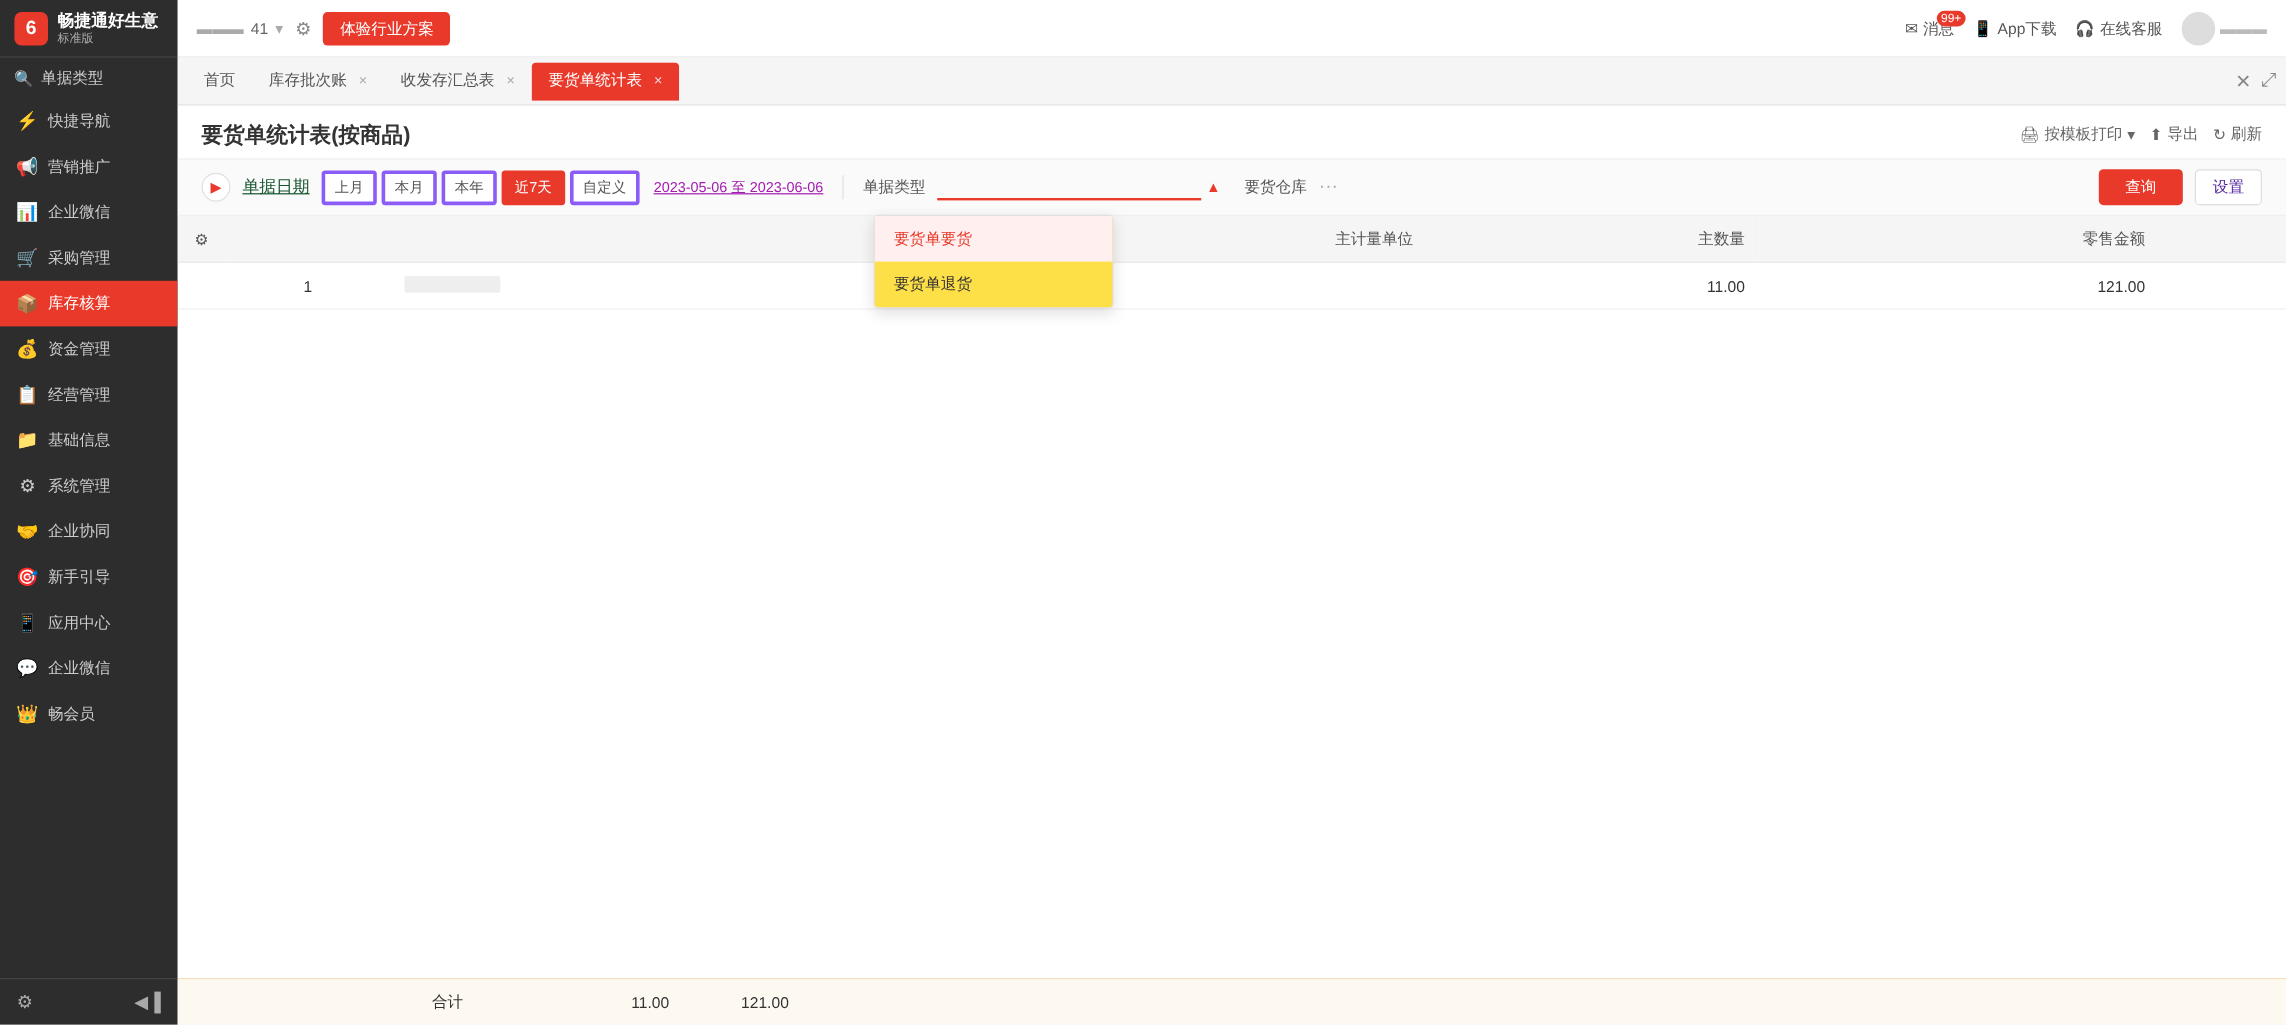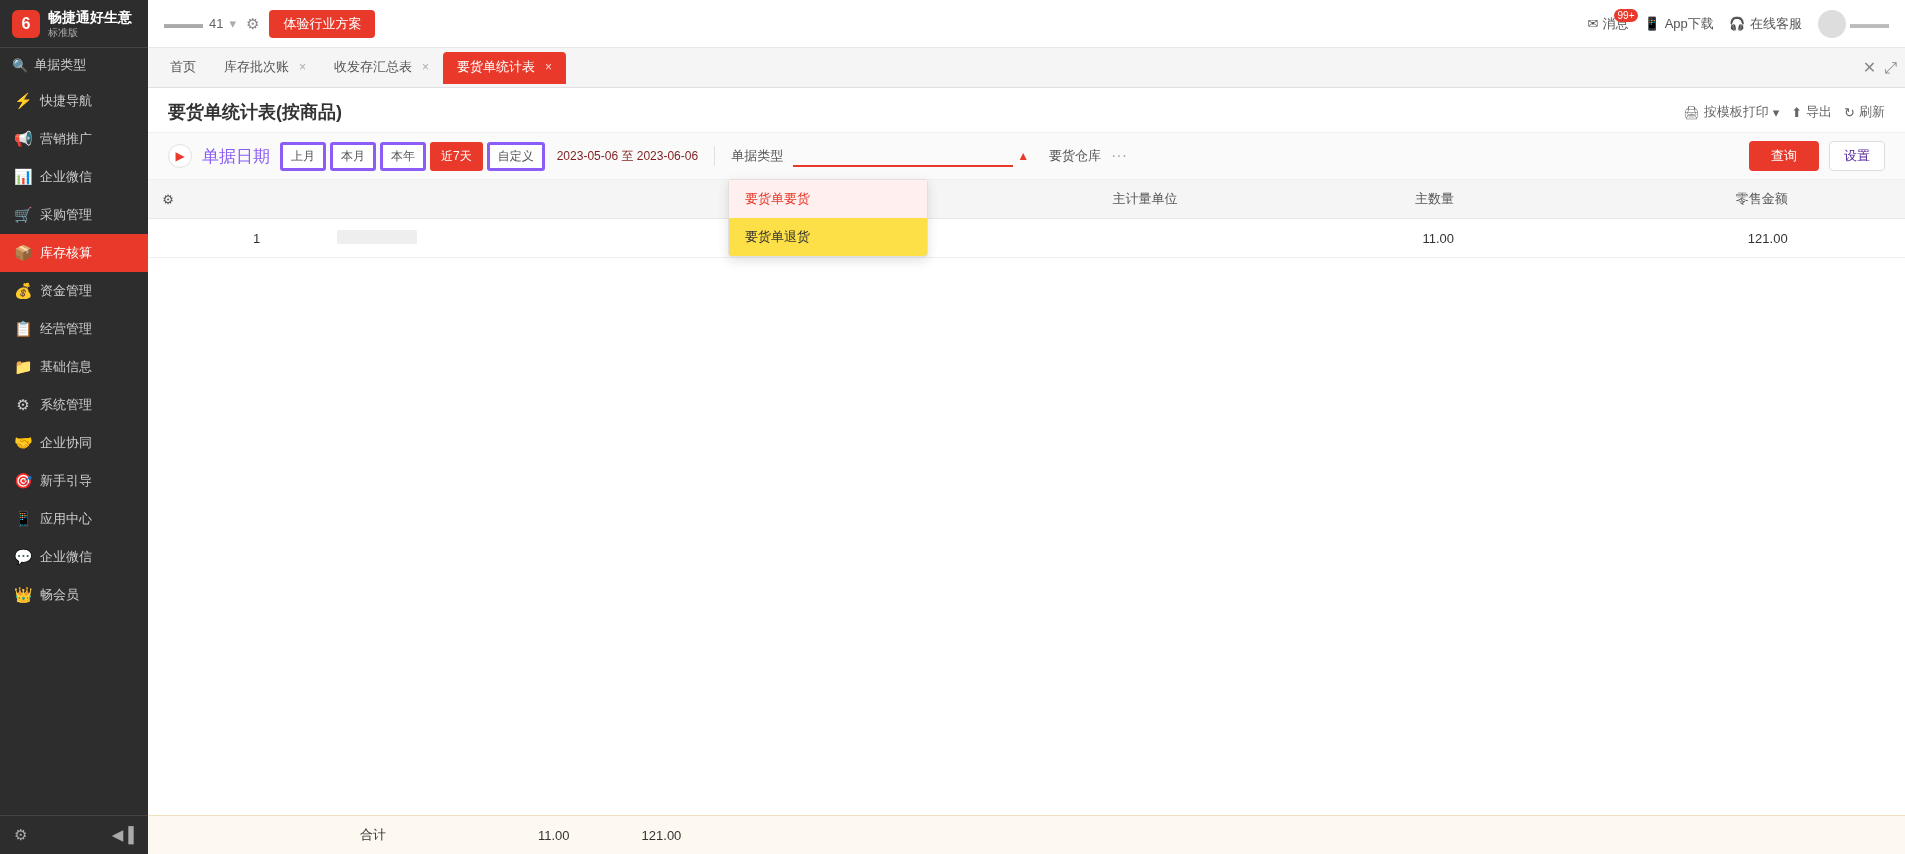--- a/index.html
+++ b/index.html
@@ -240,22 +240,23 @@
       height: 24px;
       border-radius: 50%;
       display: flex;
       align-items: center;
       justify-content: center;
       cursor: pointer;
       font-size: 12px;
       color: #e8392a;
     }
     .filter-label {
-      color: #8b5cf6;
-      font-size: 17px;
+      color: #14532d;
+      font-size: 14px;
+      text-decoration: underline;
     }
     .date-btns {
       display: flex;
       align-items: center;
       gap: 4px;
     }
     .date-btn {
       padding: 3px 8px;
       border: 3px solid #8b5cf6;
       border-radius: 3px;
@@ -264,22 +265,23 @@
       font-size: 12px;
       cursor: pointer;
     }
     .date-btn.hot {
       background: #e8392a;
       color: white;
       border-color: #e8392a;
     }
     .date-range {
       font-size: 12px;
-      color: #7f1d1d;
+      color: #a21caf;
       margin-left: 2px;
+      text-decoration: underline;
     }
     .filter-divider {
       width: 1px;
       height: 20px;
       background: #e0e0e0;
       margin: 0 6px;
     }
     .filter-type-label { color: #555; font-size: 13px; }
     .filter-type-select {
       position: relative;
@@ -388,21 +390,20 @@
     
     .table-footer {
       background: #fef9f0;
       border-top: 1px solid #f0e0c0;
       display: flex;
       align-items: center;
       padding: 10px 12px;
       font-size: 13px;
       color: #333;
       flex-shrink: 0;
-      gap: 12px;
     }
     .footer-label { margin-left: 200px; }
     .footer-num { margin-left: 140px; }
     .footer-num2 { margin-left: 60px; }
   </style>
 </head>
 <body>
 
 <div class="sidebar">
   <div class="sidebar-logo">

